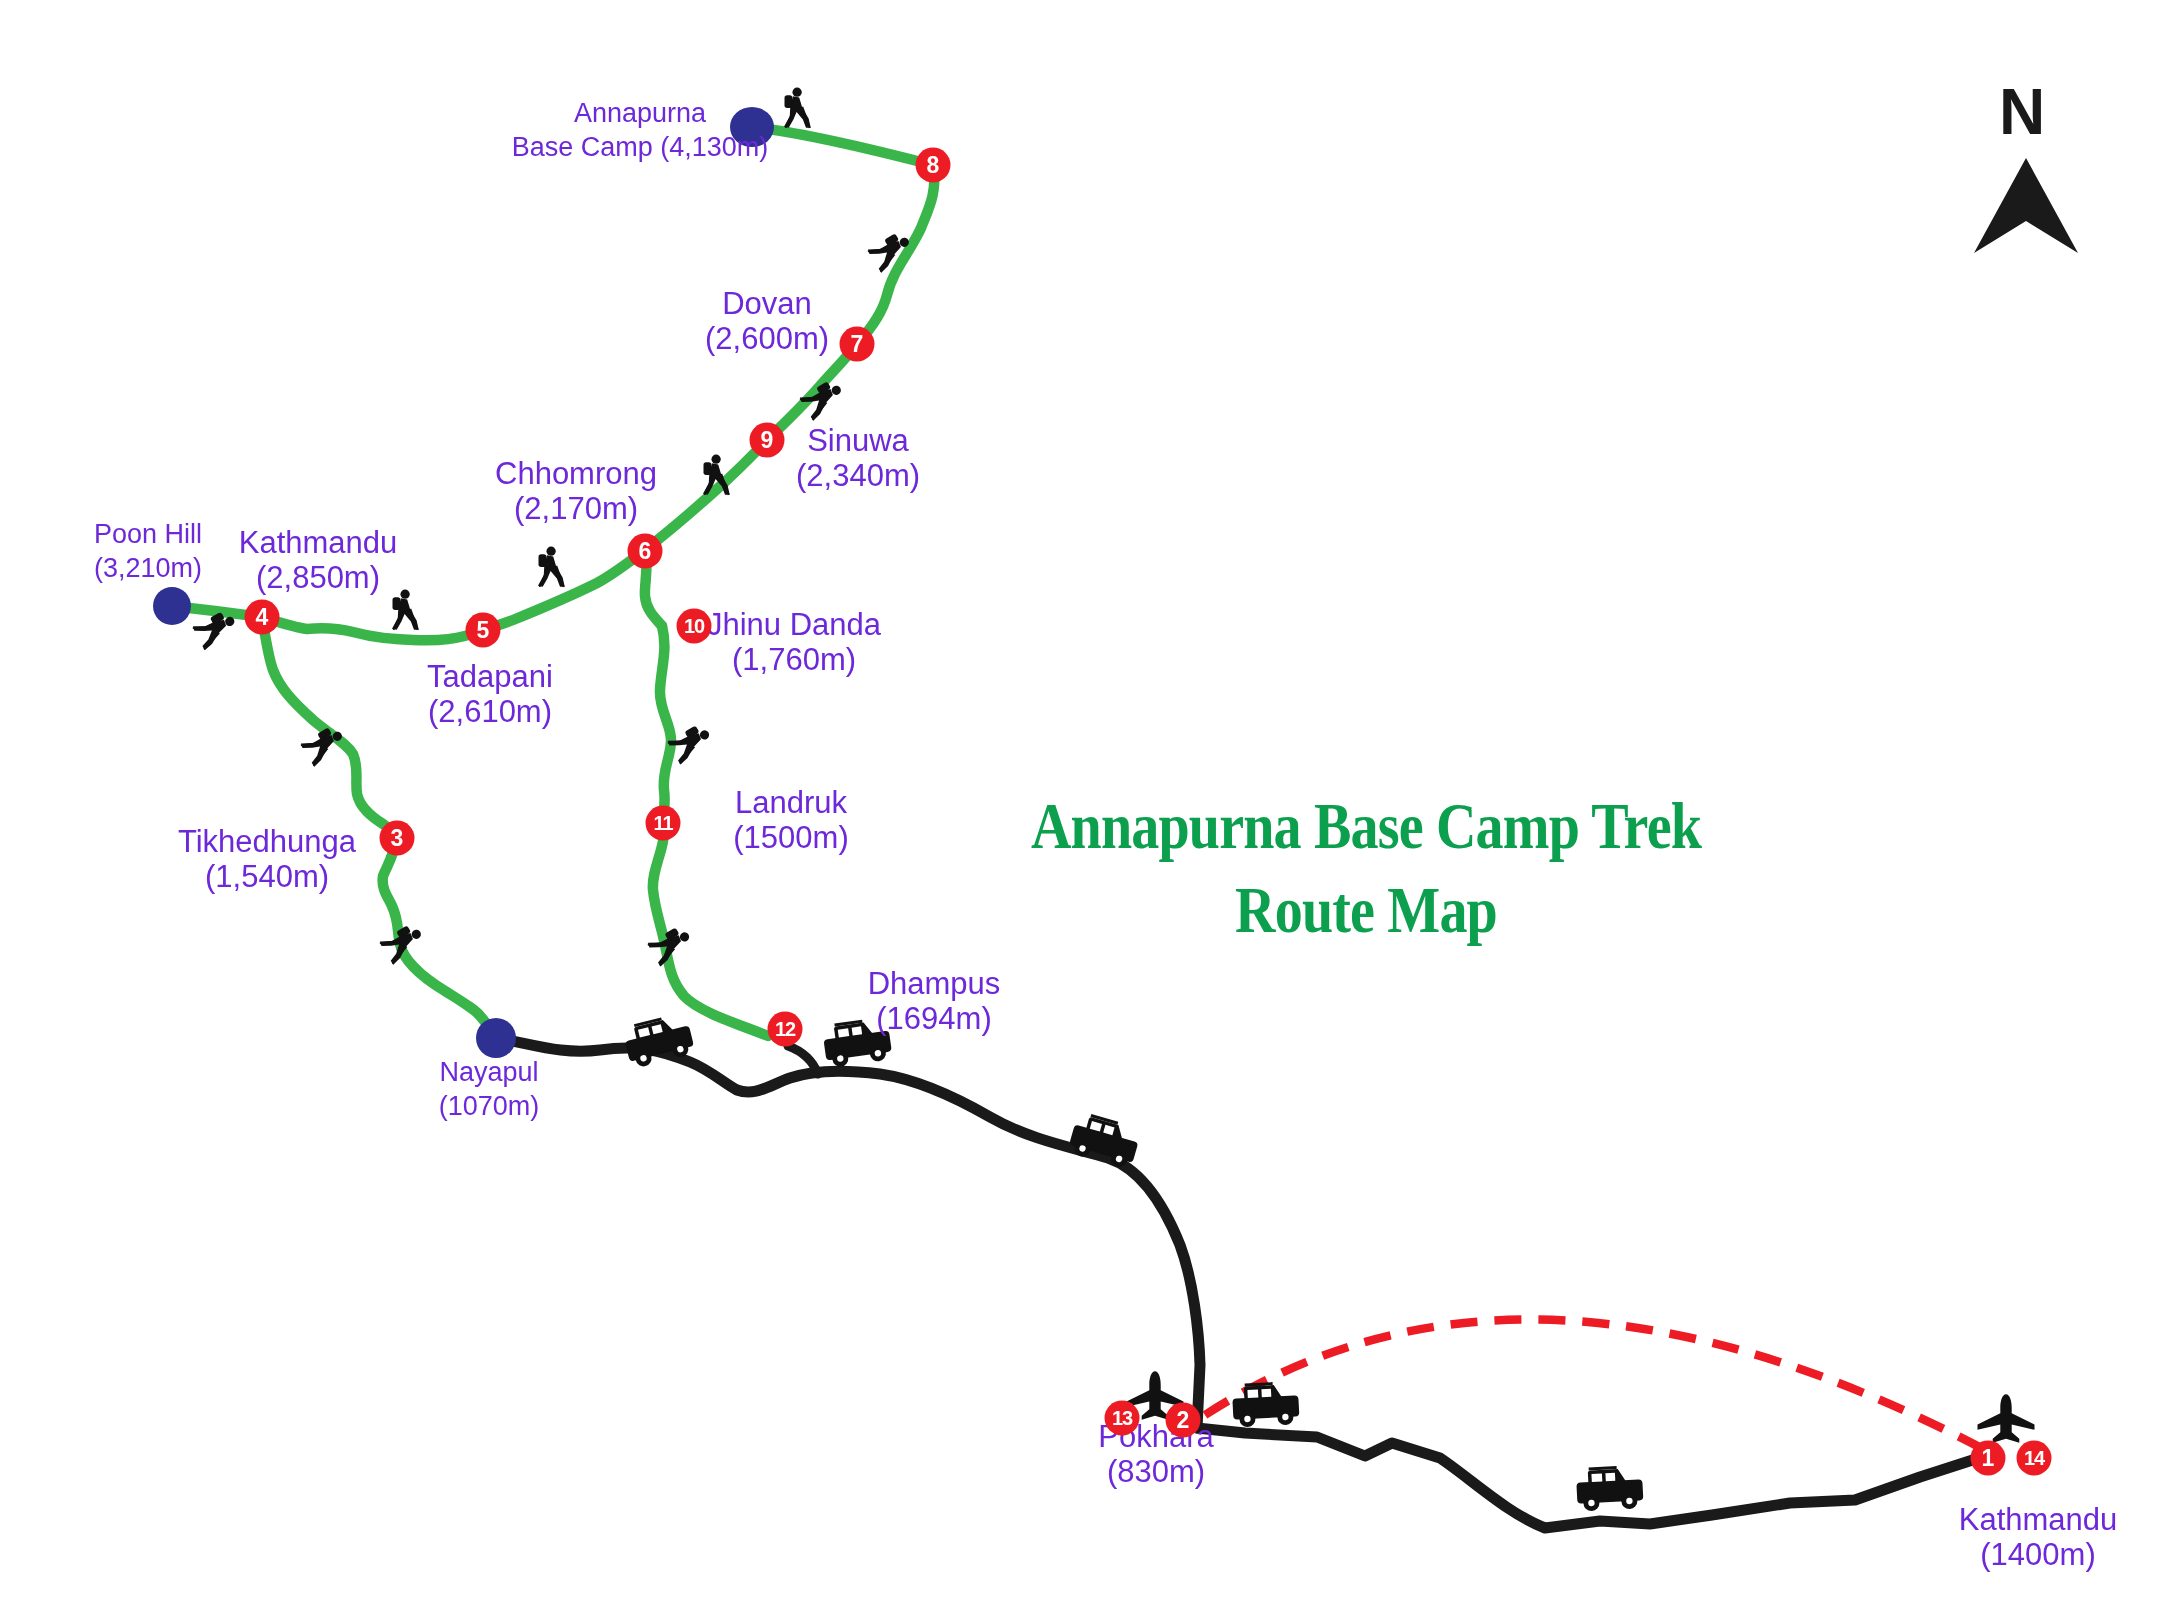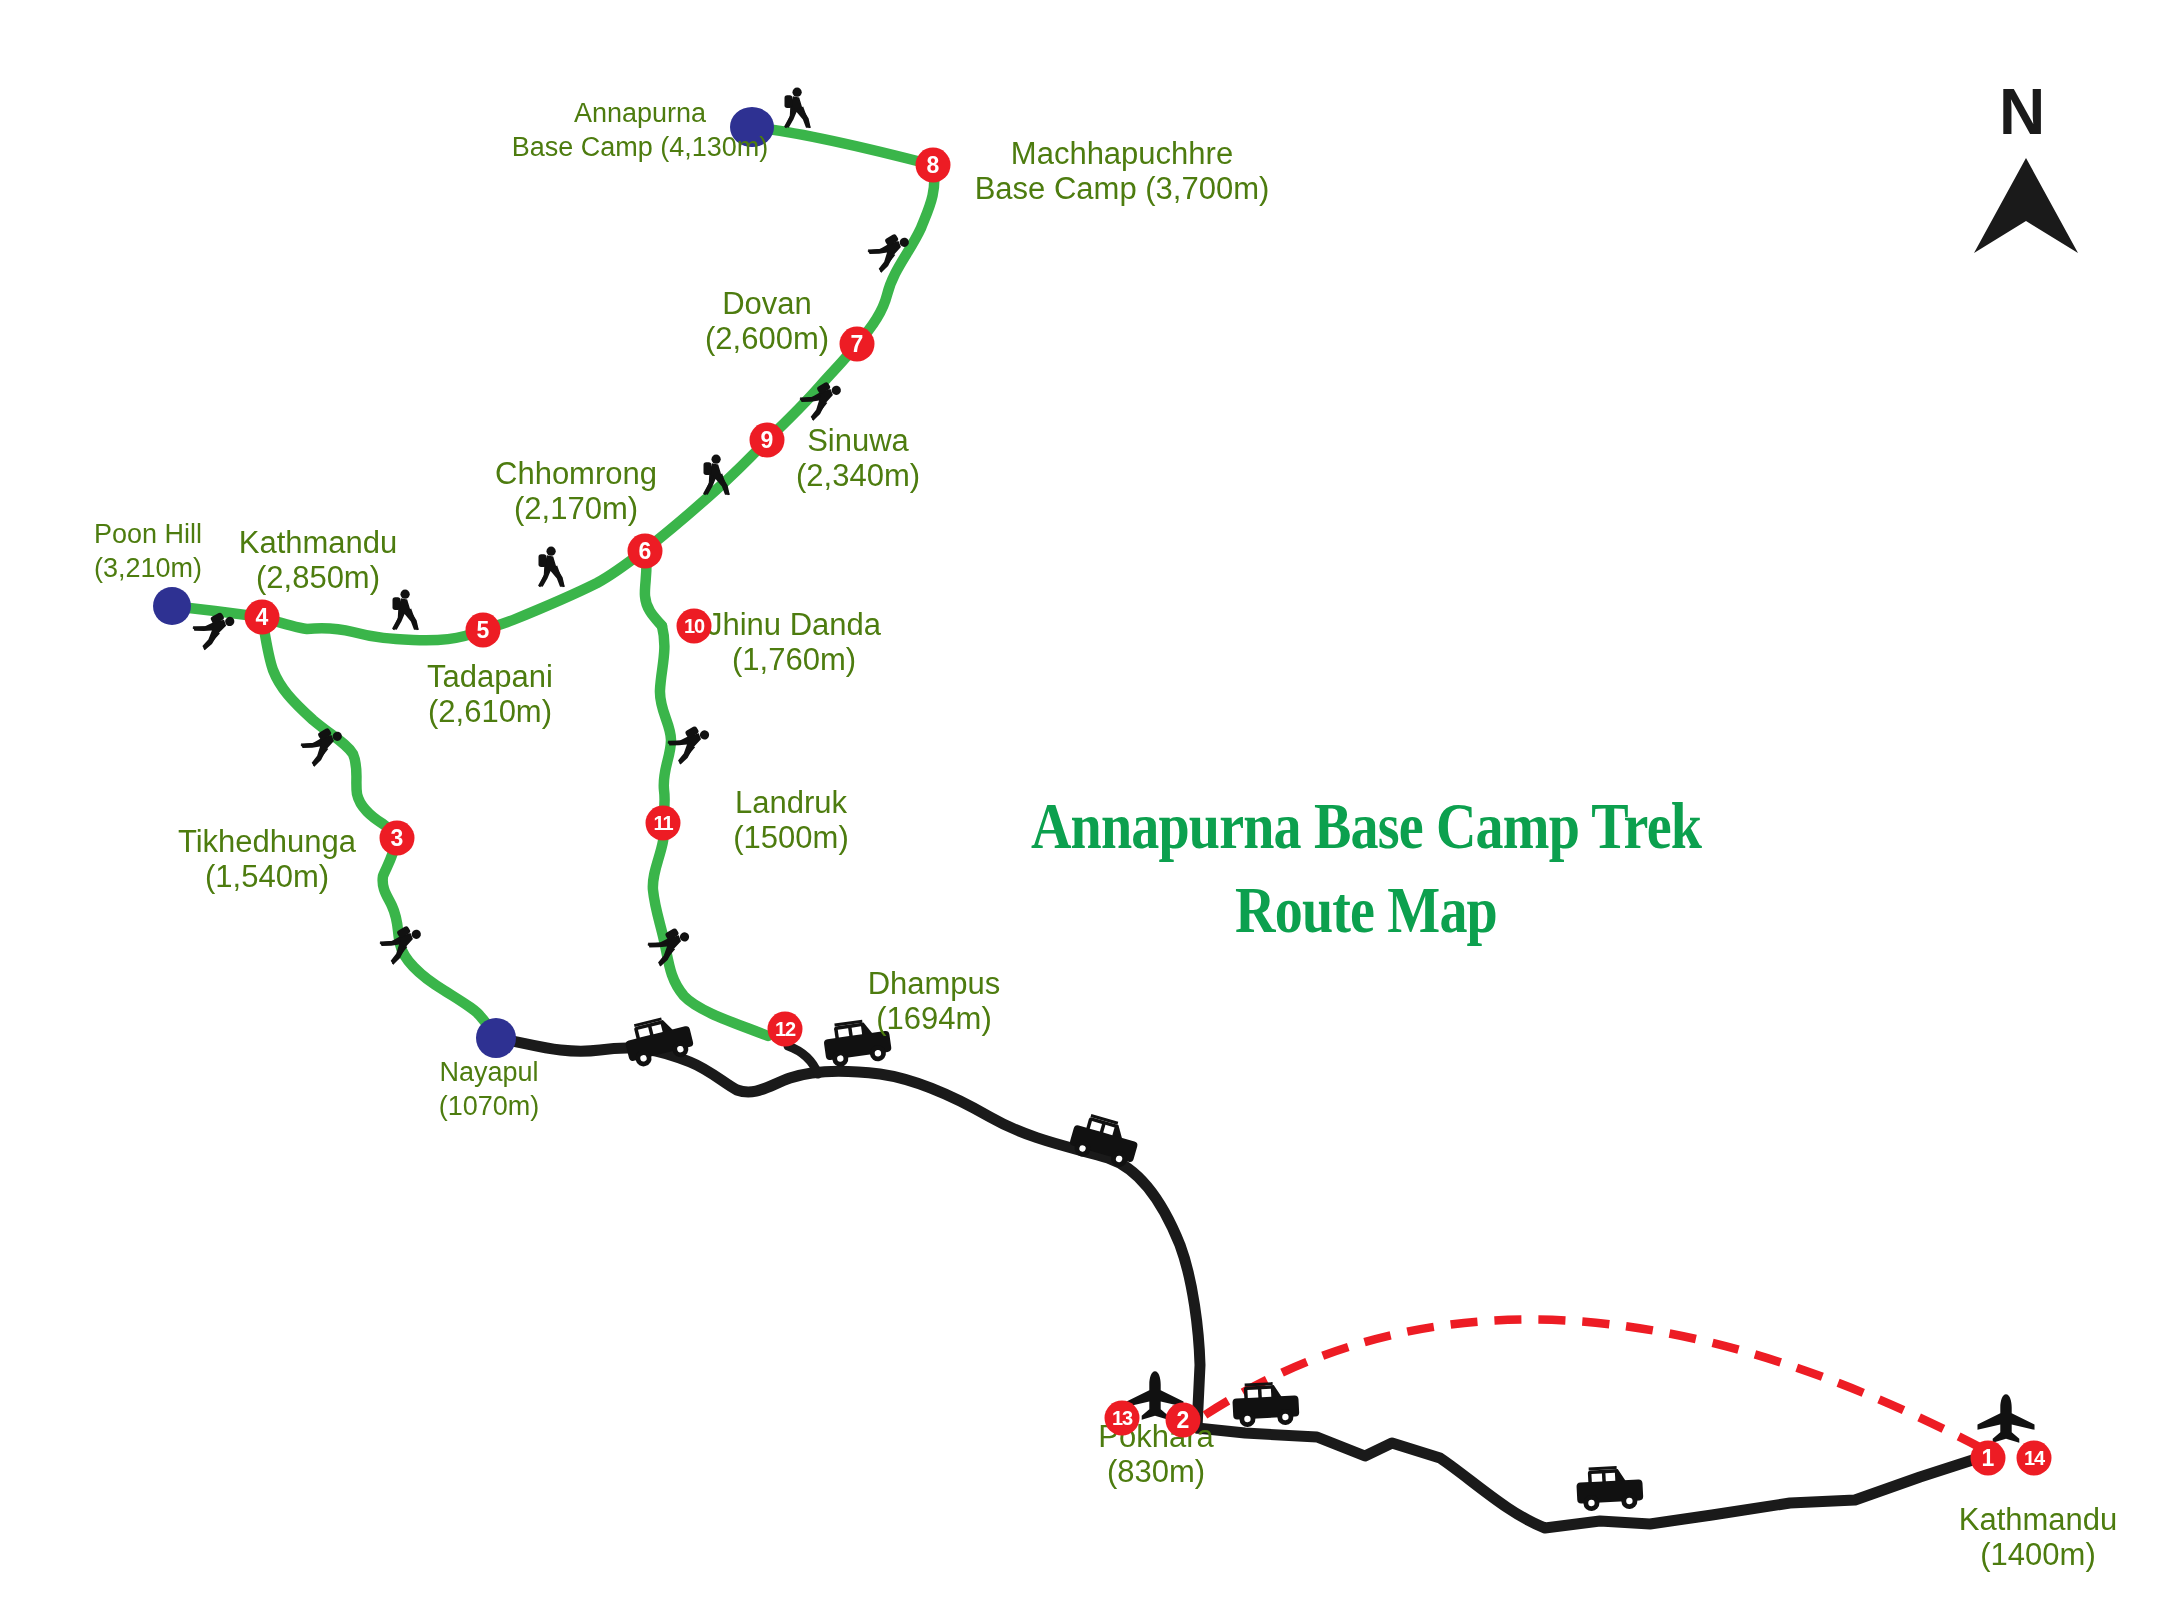--- a/index.html
+++ b/index.html
@@ -1,20 +1,20 @@
 <!DOCTYPE html>
 <html><head>
 <meta charset="utf-8">
 <style>
   html,body{margin:0;padding:0;background:#ffffff;}
   #map{position:relative;width:2176px;height:1600px;background:#ffffff;overflow:hidden;
        font-family:"Liberation Sans", sans-serif;color:#1c1c1c;}
   #routes{position:absolute;left:0;top:0;}
   .label{position:absolute;transform:translate(-50%,-50%);text-align:center;white-space:nowrap;
-         font-size:31px;line-height:35px;color:#4d7c0f;font-weight:400;}
+         font-size:31px;line-height:35px;color:#6d28d9;font-weight:400;}
   .label.small{font-size:27px;line-height:34px;}
   .stop{position:absolute;transform:translate(-50%,-50%);width:35px;height:35px;border-radius:50%;
         background:#ed1c24;color:#ffffff;display:flex;align-items:center;justify-content:center;
         font-size:23px;font-weight:700;}
   .stop.two{font-size:20px;letter-spacing:-1px;}
   #title{position:absolute;left:1366px;top:868px;transform:translate(-50%,-50%) scaleX(0.85);
          text-align:center;font-family:"Liberation Serif", serif;font-weight:700;
          font-size:66px;line-height:84px;color:#0ca04e;white-space:nowrap;letter-spacing:-1px;}
   #north-n{position:absolute;left:2022px;top:112px;transform:translate(-50%,-50%);
            font-size:64px;font-weight:600;color:#1a1a1a;}
@@ -119,24 +119,20 @@
     <div>Annapurna Base Camp Trek</div>
     <div>Route Map</div>
   </div>
 
   <div id="north-n">N</div>
 
   <div class="label small" style="left:640px;top:130px;">
     <div>Annapurna</div>
     <div>Base Camp (4,130m)</div>
   </div>
-  <div class="label" style="left:1122px;top:171px;">
-    <div>Machhapuchhre</div>
-    <div>Base Camp (3,700m)</div>
-  </div>
   <div class="label" style="left:767px;top:321px;">
     <div>Dovan</div>
     <div>(2,600m)</div>
   </div>
   <div class="label" style="left:858px;top:458px;">
     <div>Sinuwa</div>
     <div>(2,340m)</div>
   </div>
   <div class="label" style="left:576px;top:491px;text-align:center;">
     <div>Chhomrong</div>

